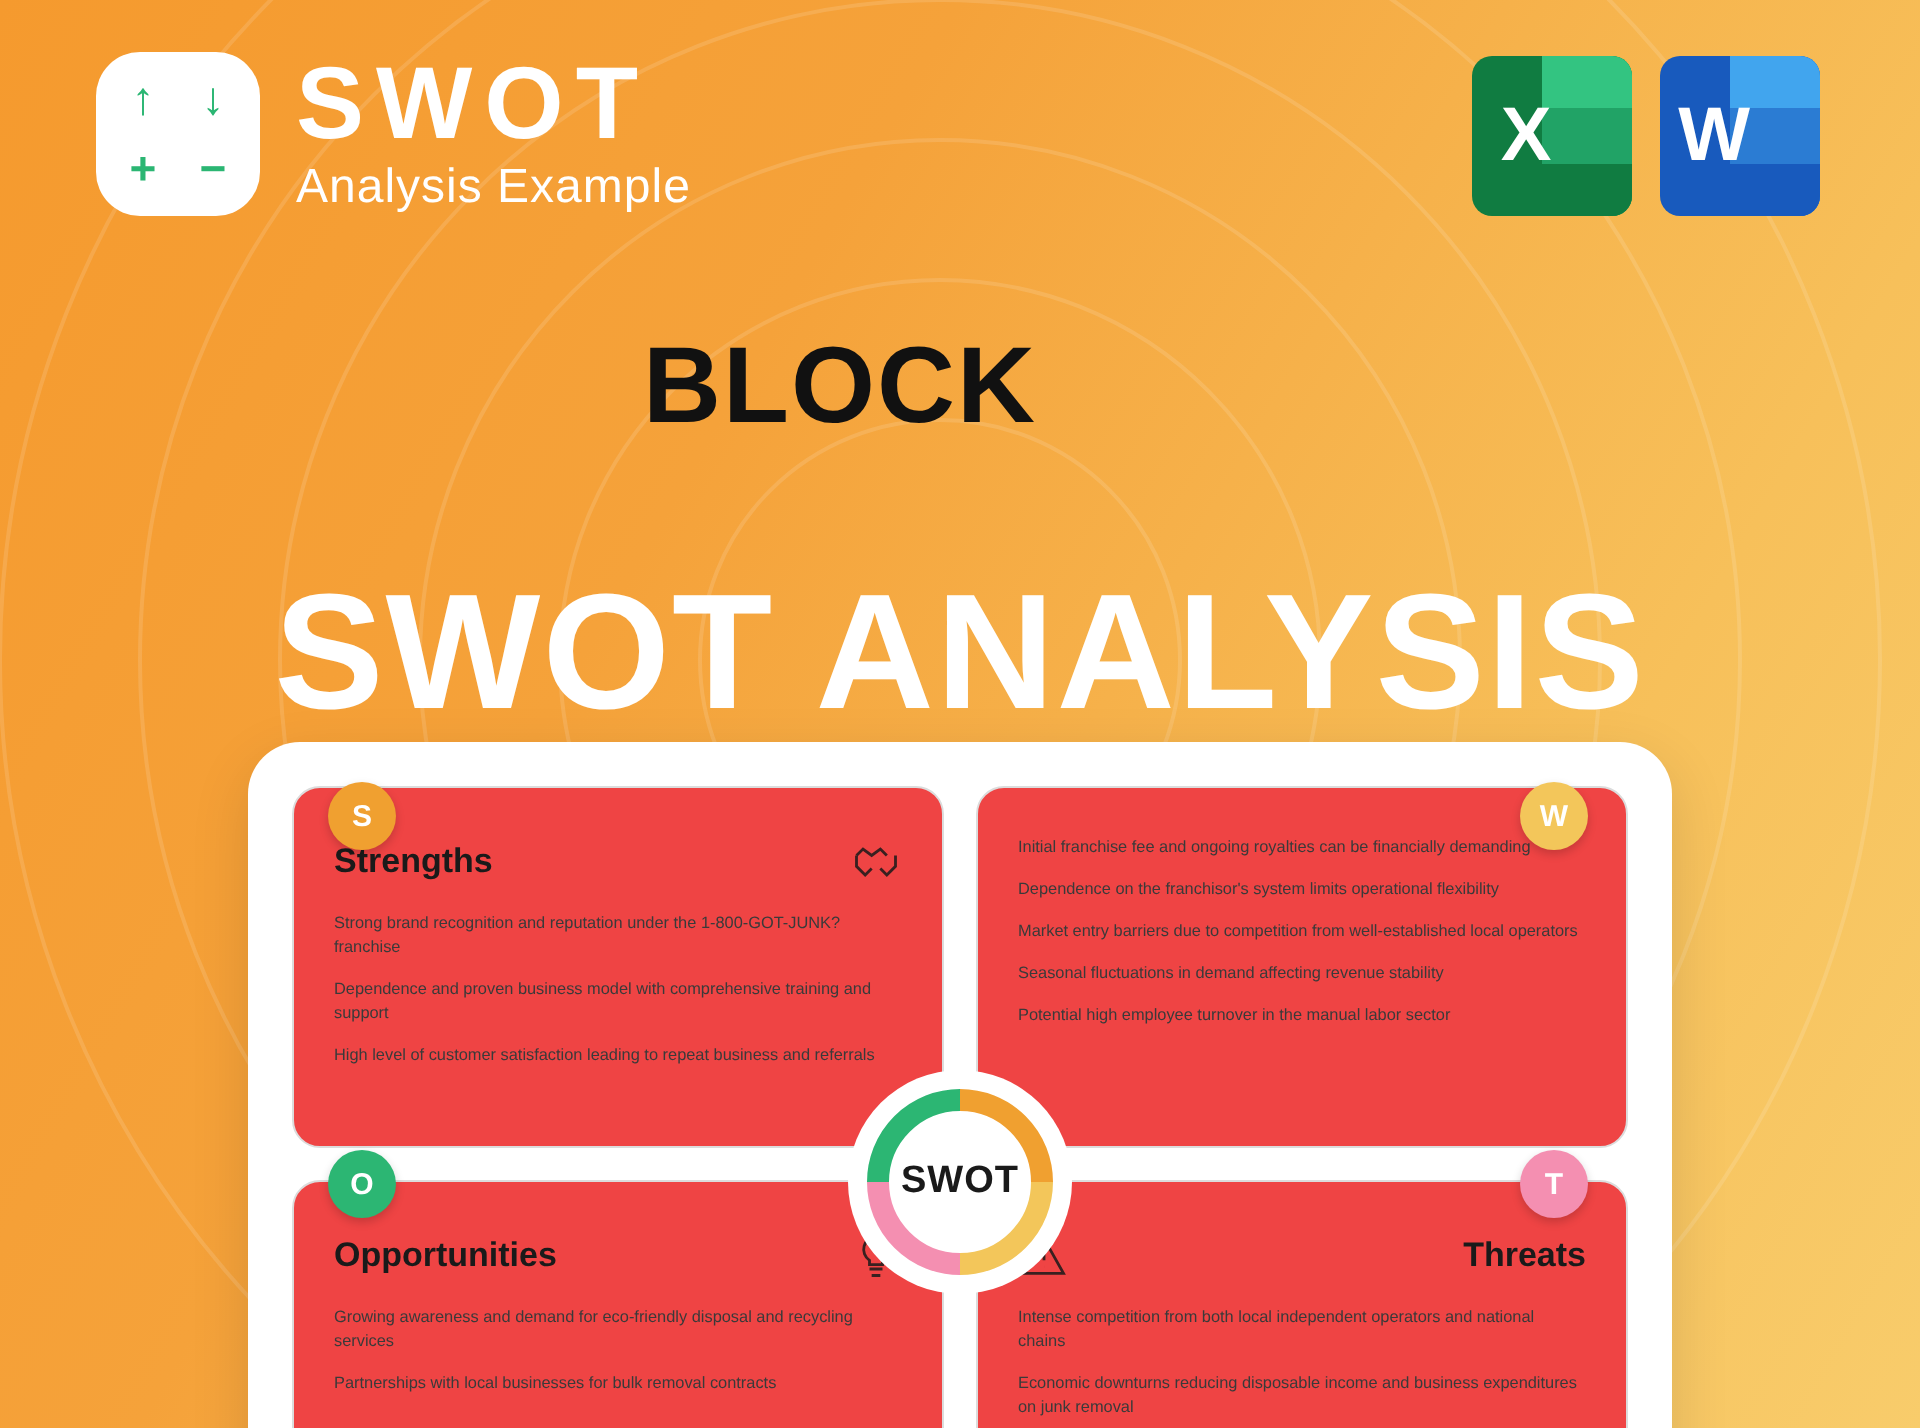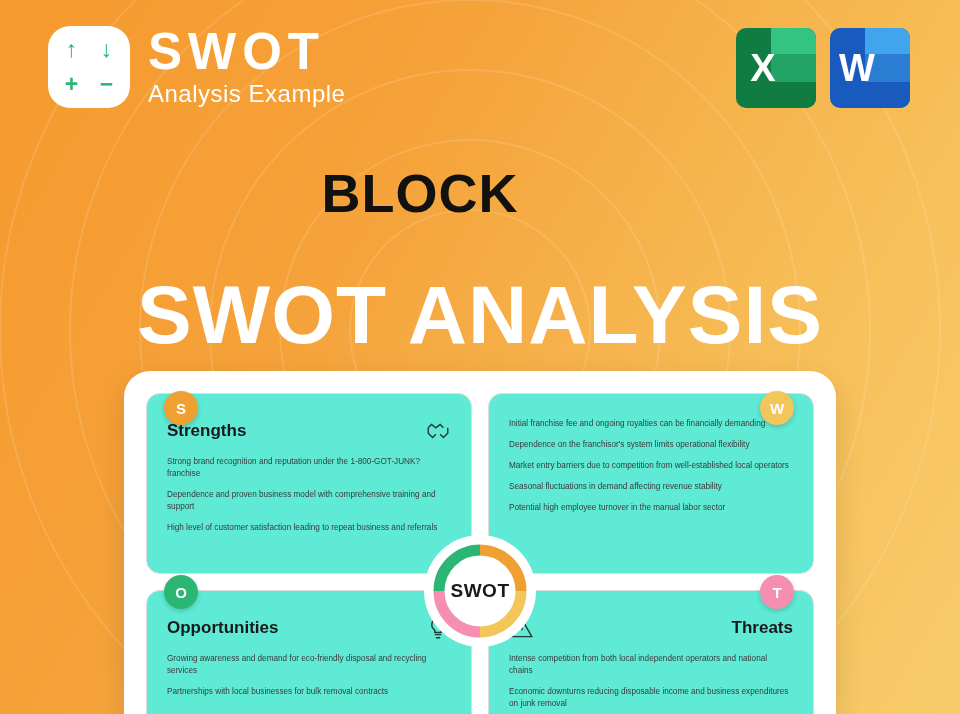--- a/index.html
+++ b/index.html
@@ -144,21 +144,21 @@
     left: 0;
     width: 840px;
     text-align: center;
     font-size: 54px;
     font-weight: bold;
     color: #111111;
     letter-spacing: 1px;
   }
   .main-title {
     position: absolute;
-    top: 268px;
+    top: 280px;
     left: 0;
     width: 960px;
     text-align: center;
     font-size: 82px;
     font-weight: bold;
     color: #ffffff;
     letter-spacing: 1px;
   }
 
   
@@ -182,21 +182,21 @@
     grid-template-columns: 1fr 1fr;
     grid-template-rows: 1fr 1fr;
     gap: 16px;
   }
   .quad {
     position: relative;
     border: 1px solid #dcdcdc;
     border-radius: 14px;
     padding: 24px 20px 14px 20px;
     box-sizing: border-box;
-    background: #5eead4;
+    background: #ef4444;
   }
   .quad-head {
     display: flex;
     align-items: center;
     justify-content: space-between;
     margin-bottom: 12px;
   }
   .quad-title {
     font-size: 17px;
     font-weight: bold;

